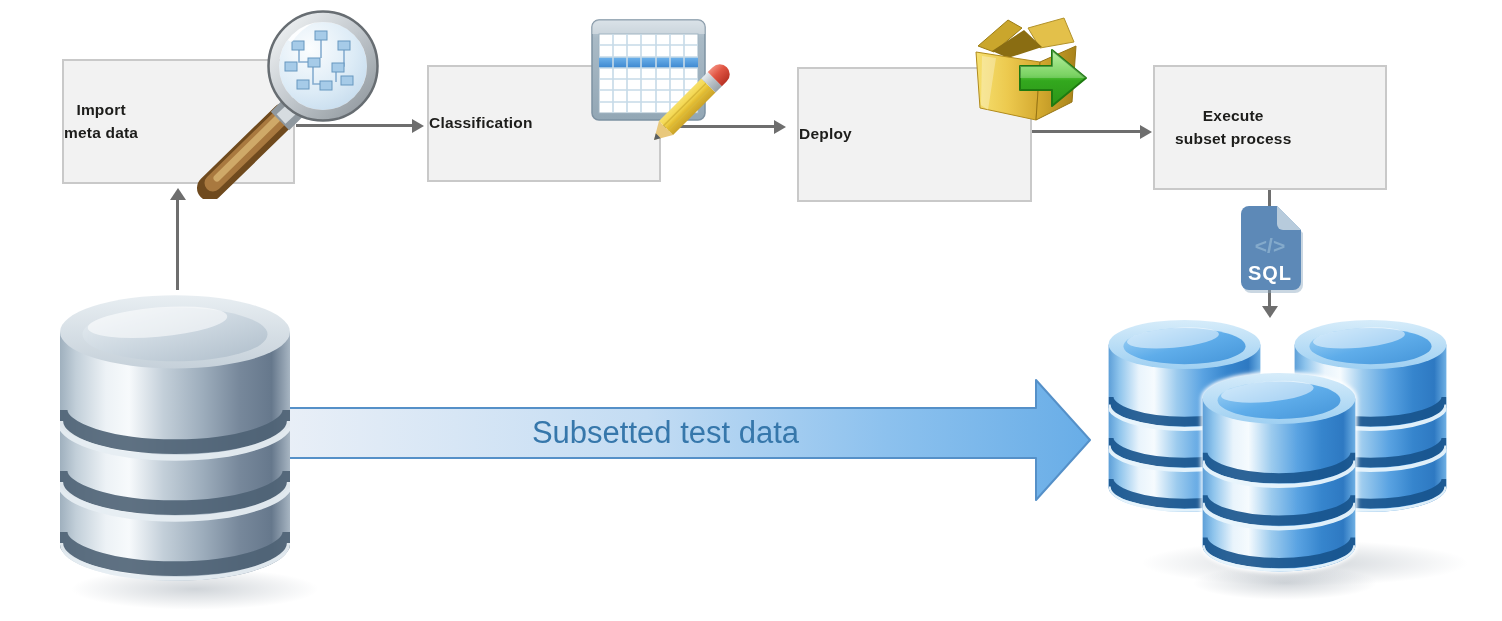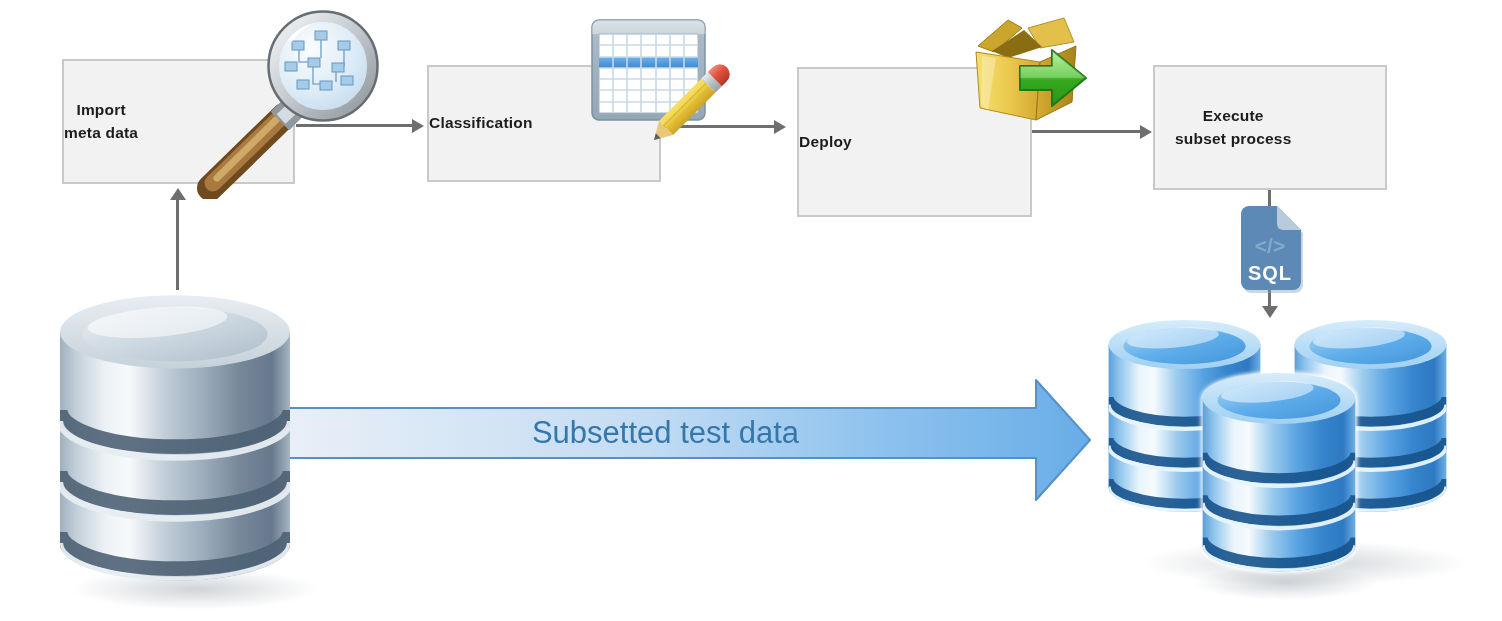--- a/index.html
+++ b/index.html
@@ -213,21 +213,21 @@
   </svg>
   <div class="flow-label">Subsetted test data</div>
 
   <div class="step-box" style="left:62px; top:59px; width:233px; height:125px;">
     <span class="step-label">Import
 meta data</span>
   </div>
   <div class="step-box" style="left:427px; top:65px; width:234px; height:117px;">
     <span class="step-label">Classification</span>
   </div>
-  <div class="step-box" style="left:797px; top:67px; width:235px; height:150px;">
+  <div class="step-box" style="left:797px; top:67px; width:235px; height:135px;">
     <span class="step-label">Deploy</span>
   </div>
   <div class="step-box" style="left:1153px; top:65px; width:234px; height:125px;padding-left:20px;">
     <span class="step-label">Execute
 subset process</span>
   </div>
 
   <div class="connector c-h" style="left:296px; top:119px; width:128px; height:14px;">
     <span class="shaft"></span>
     <span class="head"></span>

